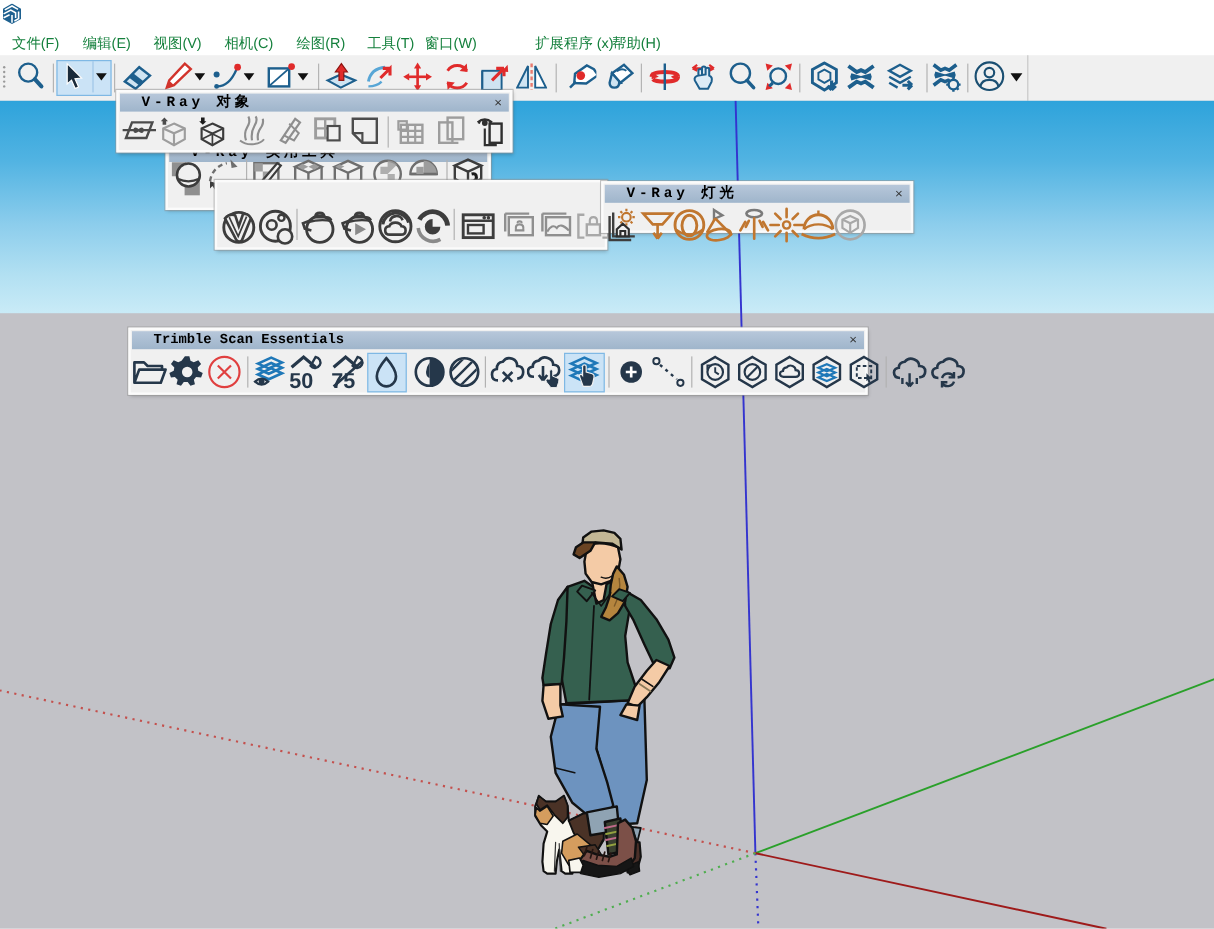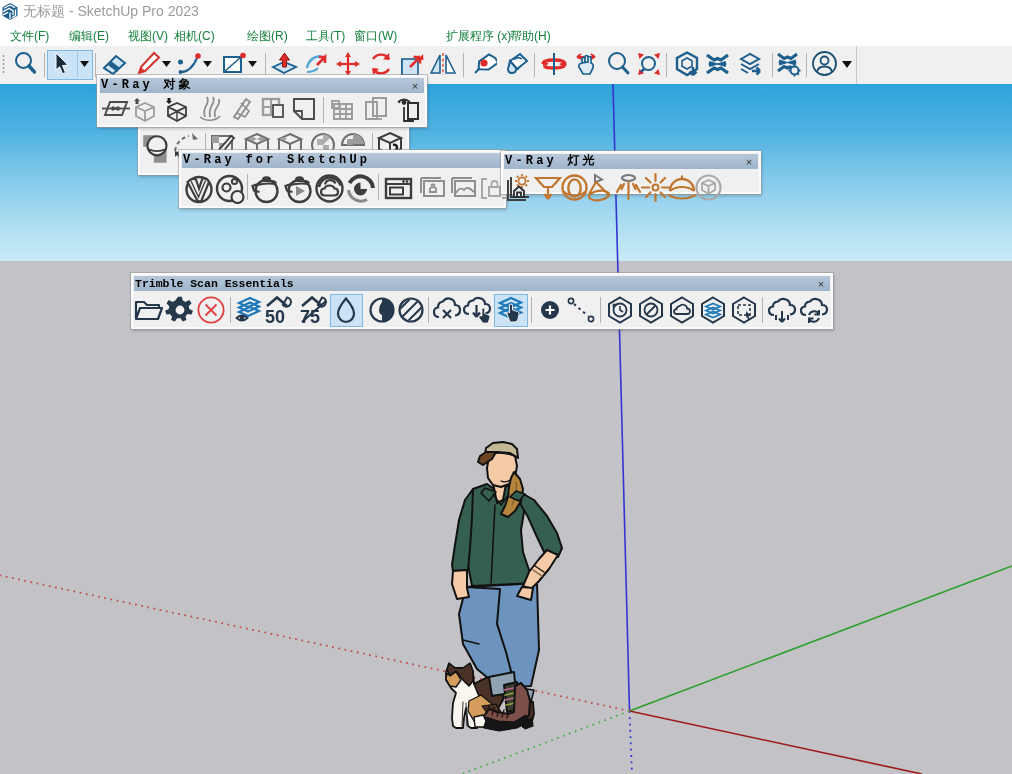--- a/index.html
+++ b/index.html
@@ -7,48 +7,47 @@
 #menubar{position:absolute;left:0;top:24px;width:1000px;height:22px;background:#fff;font-size:12px;color:#15803d}
 #menubar span{position:absolute;top:4px}
 #toolbar{position:absolute;left:0;top:46px;width:1012px;height:38px;background:#f0f0f0}
 .sep{position:absolute;top:7px;width:1px;height:24px;background:#b4b4b4}
 #viewport{position:absolute;left:0;top:84px;width:1012px;height:690px;background:#c2c2c7}
 #sky{position:absolute;left:0;top:0;width:1012px;height:177px;
  background:linear-gradient(#2ea3db,#51b3e2 28%,#8ccdec 58%,#b2e0f2 82%,#c9ebf7)}
 #axes{position:absolute;left:0;top:0}
 .panel{position:absolute;box-sizing:border-box;background:#f0f0f0;border:2px solid #fbfbfb;box-shadow:0 0 0 1px rgba(150,150,150,.55),1px 2px 3px rgba(0,0,0,.2)}
 .ptitle{position:absolute;left:1px;top:1px;right:1px;height:15px;background:linear-gradient(#b7c7da,#9fb5cb);
- font-family:"Liberation Mono",monospace;font-weight:bold;font-size:11.5px;color:#000;line-height:15px;padding-left:1px;white-space:nowrap;overflow:hidden}
+ font-family:"Liberation Mono",monospace;font-weight:bold;font-size:11.5px;color:#000;line-height:15px;padding-left:18px;white-space:nowrap;overflow:hidden}
 .vray .ptitle{font-size:12px;letter-spacing:3.2px}
 .px{position:absolute;top:1px;height:15px;width:14px;color:#333;font-size:11px;line-height:15px;text-align:center;font-family:"Liberation Sans",sans-serif;font-weight:normal;letter-spacing:0}
 .ic{position:absolute}
 .selbox{position:absolute;background:#cbe3f6;border:1px solid #7fb8e4}
 .pdiv{position:absolute;top:20px;width:1px;height:26px;background:#b2b2b2}
 </style></head>
 <body>
 
 <div id="titlebar">
  <svg class="ic" style="left:2px;top:3px" width="16" height="17" viewBox="0 0 16 17">
   <polygon points="8,0 15.5,4.2 15.5,12.8 8,17 0.5,12.8 0.5,4.2" fill="#1d608f"></polygon>
   <g stroke="#fff" stroke-width="1.3" fill="none">
    <path d="M2,5.2 L8,2 L13,4.8"></path>
    <path d="M1,8.6 L7,5.4 L11,7.6 L11,12"></path>
    <path d="M1,11.8 L6,9.3"></path>
    <path d="M8,16 L8,9.5"></path>
    <path d="M13.5,6.5 L13.5,12.5 L10,14.5"></path>
   </g>
  </svg>
- <span class="t">无标题 - SketchUp Pro 2023</span>
 </div>
 
 <div id="menubar">
  <span style="left:10px">文件(F)</span>
  <span style="left:69px">编辑(E)</span>
  <span style="left:128px">视图(V)</span>
- <span style="left:174px">相机(C)</span>
+ <span style="left:187px">相机(C)</span>
  <span style="left:247px">绘图(R)</span>
  <span style="left:306px">工具(T)</span>
  <span style="left:354px">窗口(W)</span>
  <span style="left:446px">扩展程序 (x)</span>
  <span style="left:510px">帮助(H)</span>
 </div>
 
 <div id="toolbar">
  <svg class="ic" style="left:2px;top:8px" width="4" height="22">
       <g fill="#9a9a9a">
@@ -325,20 +324,21 @@
    <path d="M496,452 L486,452 L480,456 L478,462 L483,465 L492,459 Z" fill="#6b4423"></path>
 
    <path d="M485,488 L496,492 L489,501 L481,493 Z" fill="#35604f" stroke-width="1.6"></path>
    <path d="M516,491 L525,494 L519,501 L510,497 Z" fill="#35604f" stroke-width="1.6"></path>
    <path d="M493,494 L501,505 L509,494" fill="none" stroke-width="1.3"></path>
   </g>
  </svg>
 </div>
 
 <div class="panel vray" id="p-util" style="left:138px;top:117px;width:271px;height:58px">
+ <div class="ptitle">V-Ray 实用工具</div>
  <div class="pdiv" style="left:65px;top:14px"></div>
     <div class="pdiv" style="left:232px;top:14px"></div>
 
  <svg class="ic" style="left:1px;top:12px" width="32" height="36" viewBox="0 0 30 34">
       <rect x="2" y="4" width="11" height="11" fill="#8f8f8f"></rect>
       <rect x="12" y="18" width="12" height="12" fill="#8f8f8f"></rect>
       <circle cx="15" cy="14" r="9" fill="#f0f0f0" stroke="#3c3c3c" stroke-width="2"></circle>
       <path d="M6.5,17 Q15,21 23.5,17" fill="none" stroke="#3c3c3c" stroke-width="1.8"></path>
     </svg>
 
@@ -385,21 +385,20 @@
  <svg class="ic" style="left:236px;top:12px" width="28" height="28" viewBox="0 0 28 28">
       <g fill="none" stroke="#3c3c3c" stroke-width="2">
         <path d="M14,2 L25,7 L14,12 L3,7 Z"></path>
         <path d="M3,7 L3,18 L14,24 L14,12 M25,7 L25,18 L14,24"></path>
       </g>
       <path d="M17,14 Q21,13 21,17 Q21,20 18,20 L18,24" fill="none" stroke="#1c1c1c" stroke-width="2.6"></path>
     </svg>
 </div>
 
 <div class="panel vray" id="p-vfs" style="left:179px;top:150px;width:327px;height:58px">
- <div class="ptitle">V-Ray for SketchUp</div>
  <div class="pdiv" style="left:66px;top:22px"></div>
     <div class="pdiv" style="left:197px;top:22px"></div>
 
  <svg class="ic" style="left:2px;top:21px" width="31" height="31" viewBox="0 0 31 31">
       <circle cx="16" cy="16.5" r="12.5" fill="none" stroke="#3d3d3d" stroke-width="2.4"></circle>
       <path d="M4.5,9 Q8.5,4.5 13,6.5 L16,15.5 L19.5,5.5 Q24,4.5 26,9 L18.5,27.5 Q16,29.5 14,27 Z" fill="#f0f0f0" stroke="#3d3d3d" stroke-width="2.2"></path>
       <path d="M8,8 L15.5,24 L22.5,7.5" fill="none" stroke="#3d3d3d" stroke-width="1.4"></path>
     </svg>
 
  <svg class="ic" style="left:33px;top:21px" width="31" height="31" viewBox="0 0 31 31">
@@ -625,21 +624,21 @@
  <svg class="ic" style="left:296px;top:18px" width="28" height="28" viewBox="0 0 28 28">
       <path d="M3,7 Q9,2 15,7 M5,5.6 L4,8 M9,3.8 L9,6.5 M13,5.6 L14,8" fill="none" stroke="#2e2e2e" stroke-width="1.8"></path>
       <circle cx="9" cy="7.5" r="2.4" fill="#2e2e2e"></circle>
       <g fill="none" stroke="#2e2e2e" stroke-width="2">
         <rect x="13" y="8" width="10" height="16"></rect>
         <path d="M9,12 L9,26 L19,26" stroke-width="1.8"></path>
       </g>
     </svg>
 </div>
 
-<div class="panel" id="p-tse" style="left:131px;top:273px;width:702px;height:56px">
+<div class="panel" id="p-tse" style="left:107px;top:273px;width:616px;height:56px">
  <div class="ptitle">Trimble Scan Essentials<span class="px" style="right:2px">×</span></div>
  <div class="pdiv" style="left:97px;top:22px"></div>
     <div class="pdiv" style="left:295px;top:22px"></div>
  <div class="pdiv" style="left:398px;top:22px"></div>
     <div class="pdiv" style="left:467px;top:22px"></div>
  <div class="pdiv" style="left:629px;top:22px"></div>
  <div class="selbox" style="left:197px;top:19px;width:31px;height:31px"></div>
  <div class="selbox" style="left:361px;top:19px;width:32px;height:31px"></div>
 
  <svg class="ic" style="left:1px;top:20px" width="30" height="30" viewBox="0 0 30 30">

